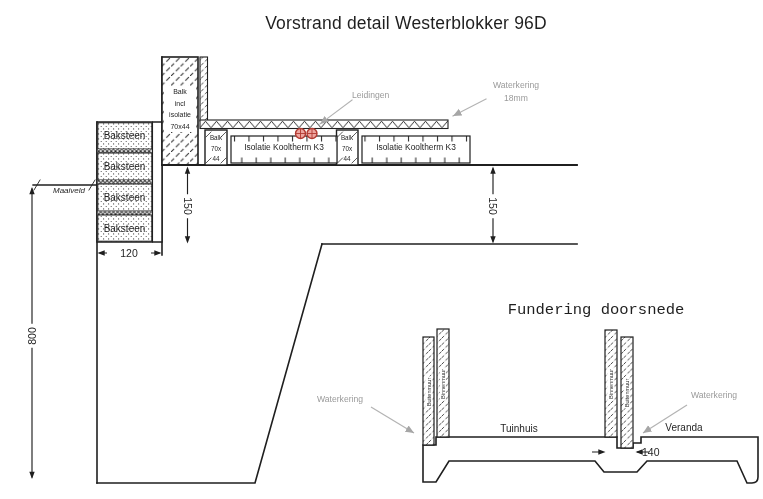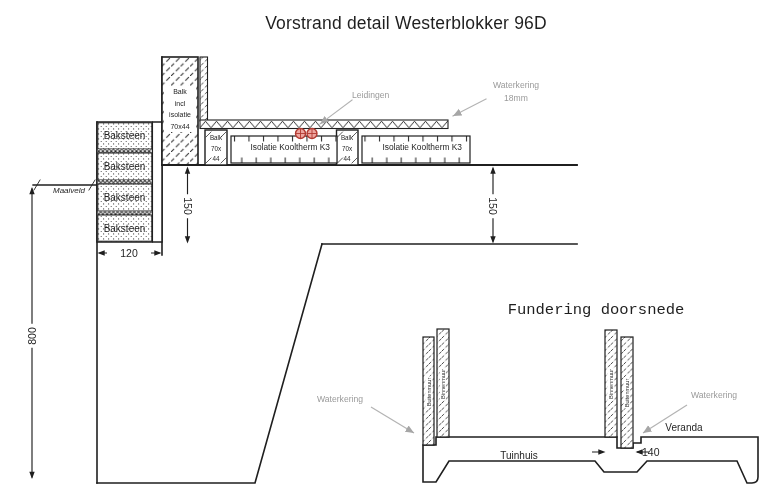--- a/index.html
+++ b/index.html
@@ -11,21 +11,21 @@
   .lbl{position:absolute;white-space:nowrap;color:#1f1f1f;line-height:1.15;}
   .c{text-align:center;}
   .muted{color:#9a9a9a;}
   .bgw{background:#ffffff;}
   .title{font-size:17.5px;letter-spacing:.2px;}
   .sectitle{font-size:15.5px;}
   .brick{font-size:10px;}
   .ground{font-size:8px;font-style:italic;}
   .beamlbl{font-size:7px;line-height:11.5px;}
   .joistlbl{font-size:6.3px;line-height:10.5px;}
-  .insul{font-size:8.4px;text-align:right;}
+  .insul{font-size:8.4px;}
   .callout{font-size:8.6px;}
   .room{font-size:10px;}
   .dim{font-size:10.5px;}
   .rot{transform:translate(-50%,-50%) rotate(90deg);transform-origin:center;padding:0 3px;}
   .rotccw{transform:translate(-50%,-50%) rotate(-90deg);transform-origin:center;padding:0 3px;}
   .wallv{font-size:5.6px;transform:translate(-50%,-50%) rotate(-90deg);transform-origin:center;padding:0 1px;}
 </style>
 </head>
 <body>
 
@@ -205,18 +205,18 @@
   <div class="lbl sectitle c" style="left:496px;top:302px;width:200px;font-family:Liberation Mono, monospace;">Fundering doorsnede</div>
 
   <div class="lbl wallv bgw" style="left:428.5px;top:392px;">Buitenmuur</div>
   <div class="lbl wallv bgw" style="left:443px;top:384px;">Binnenmuur</div>
   <div class="lbl wallv bgw" style="left:611px;top:384px;">Binnenmuur</div>
   <div class="lbl wallv bgw" style="left:627px;top:393px;">Buitenmuur</div>
 
   <div class="lbl callout muted c" style="left:308px;top:395px;width:64px;">Waterkering</div>
   <div class="lbl callout muted c" style="left:682px;top:391px;width:64px;">Waterkering</div>
 
-  <div class="lbl room c" style="left:489px;top:423px;width:60px;margin-top:27px;">Tuinhuis</div>
+  <div class="lbl room c" style="left:489px;top:423px;width:60px;">Tuinhuis</div>
   <div class="lbl room c" style="left:654px;top:422px;width:60px;">Veranda</div>
 
   <div class="lbl dim" style="left:642px;top:446px;">140</div>
 
 </div>
 
 </body></html>

